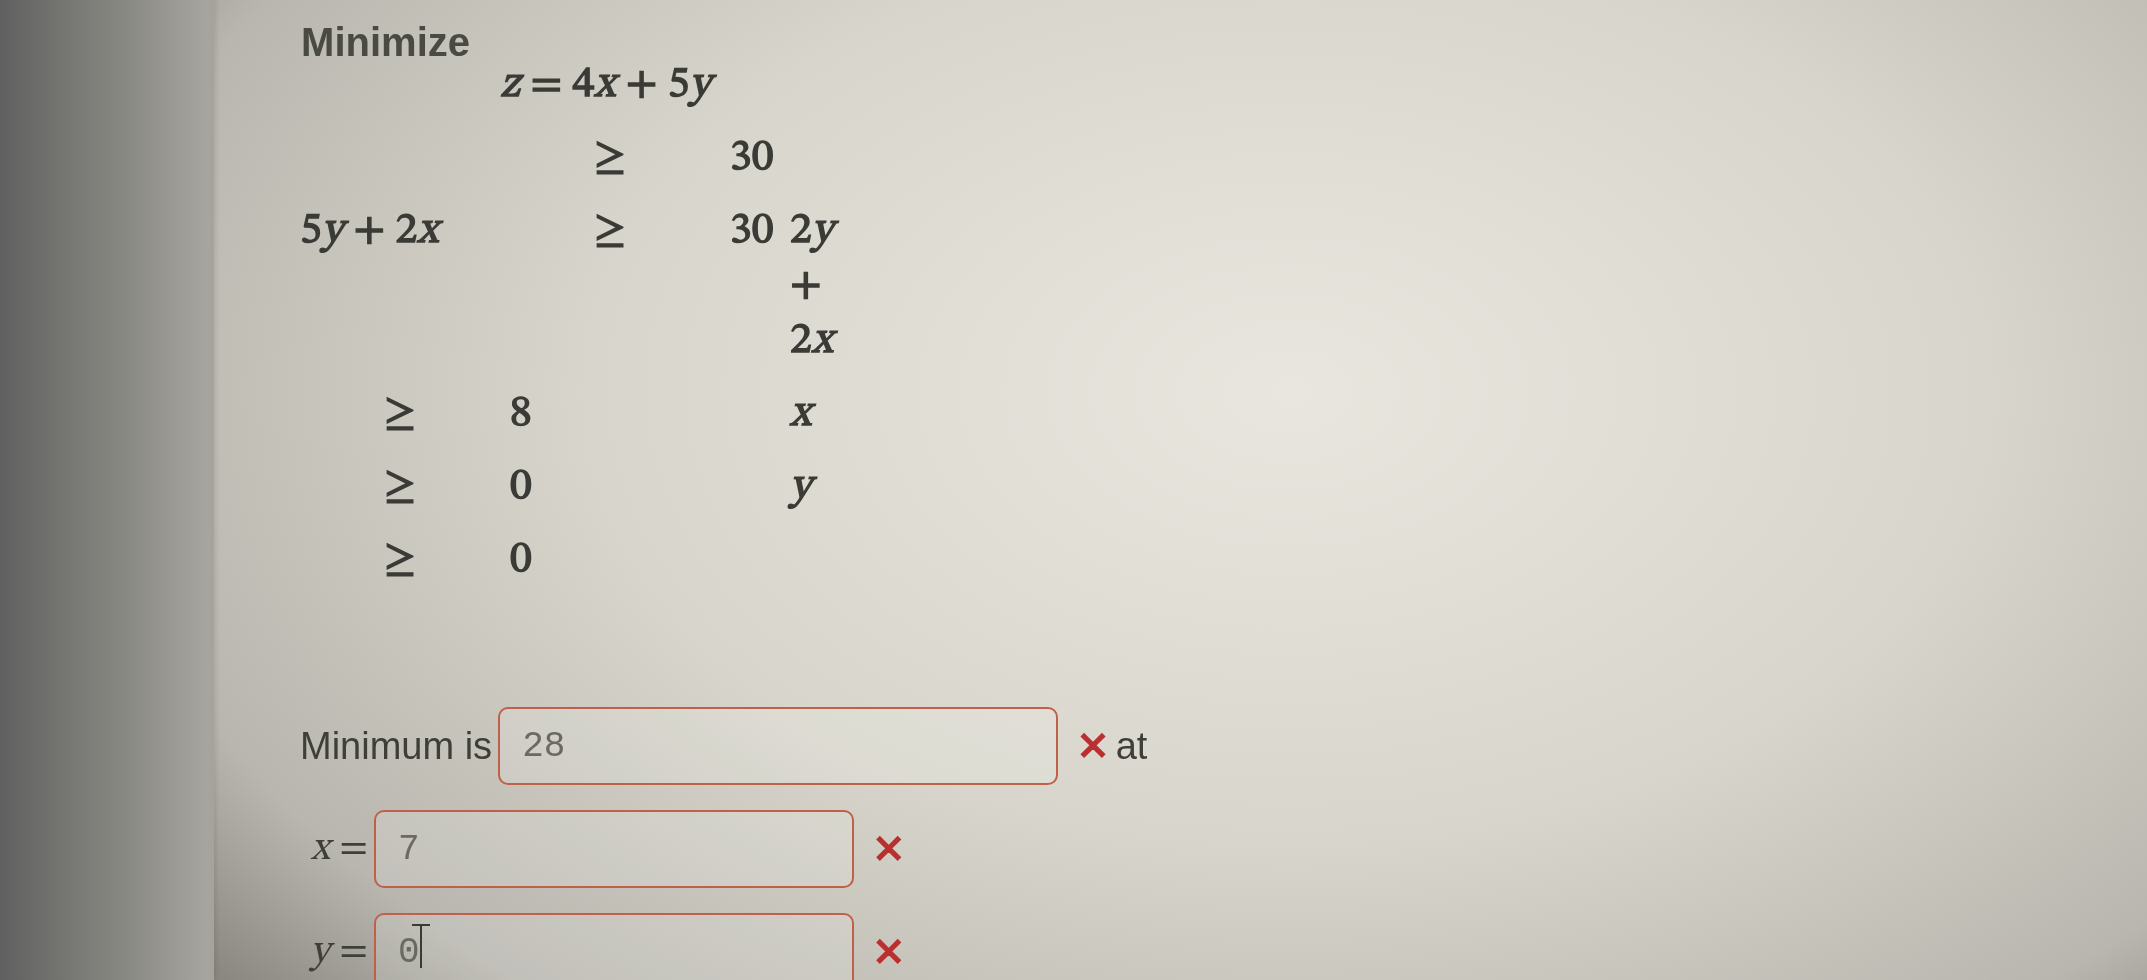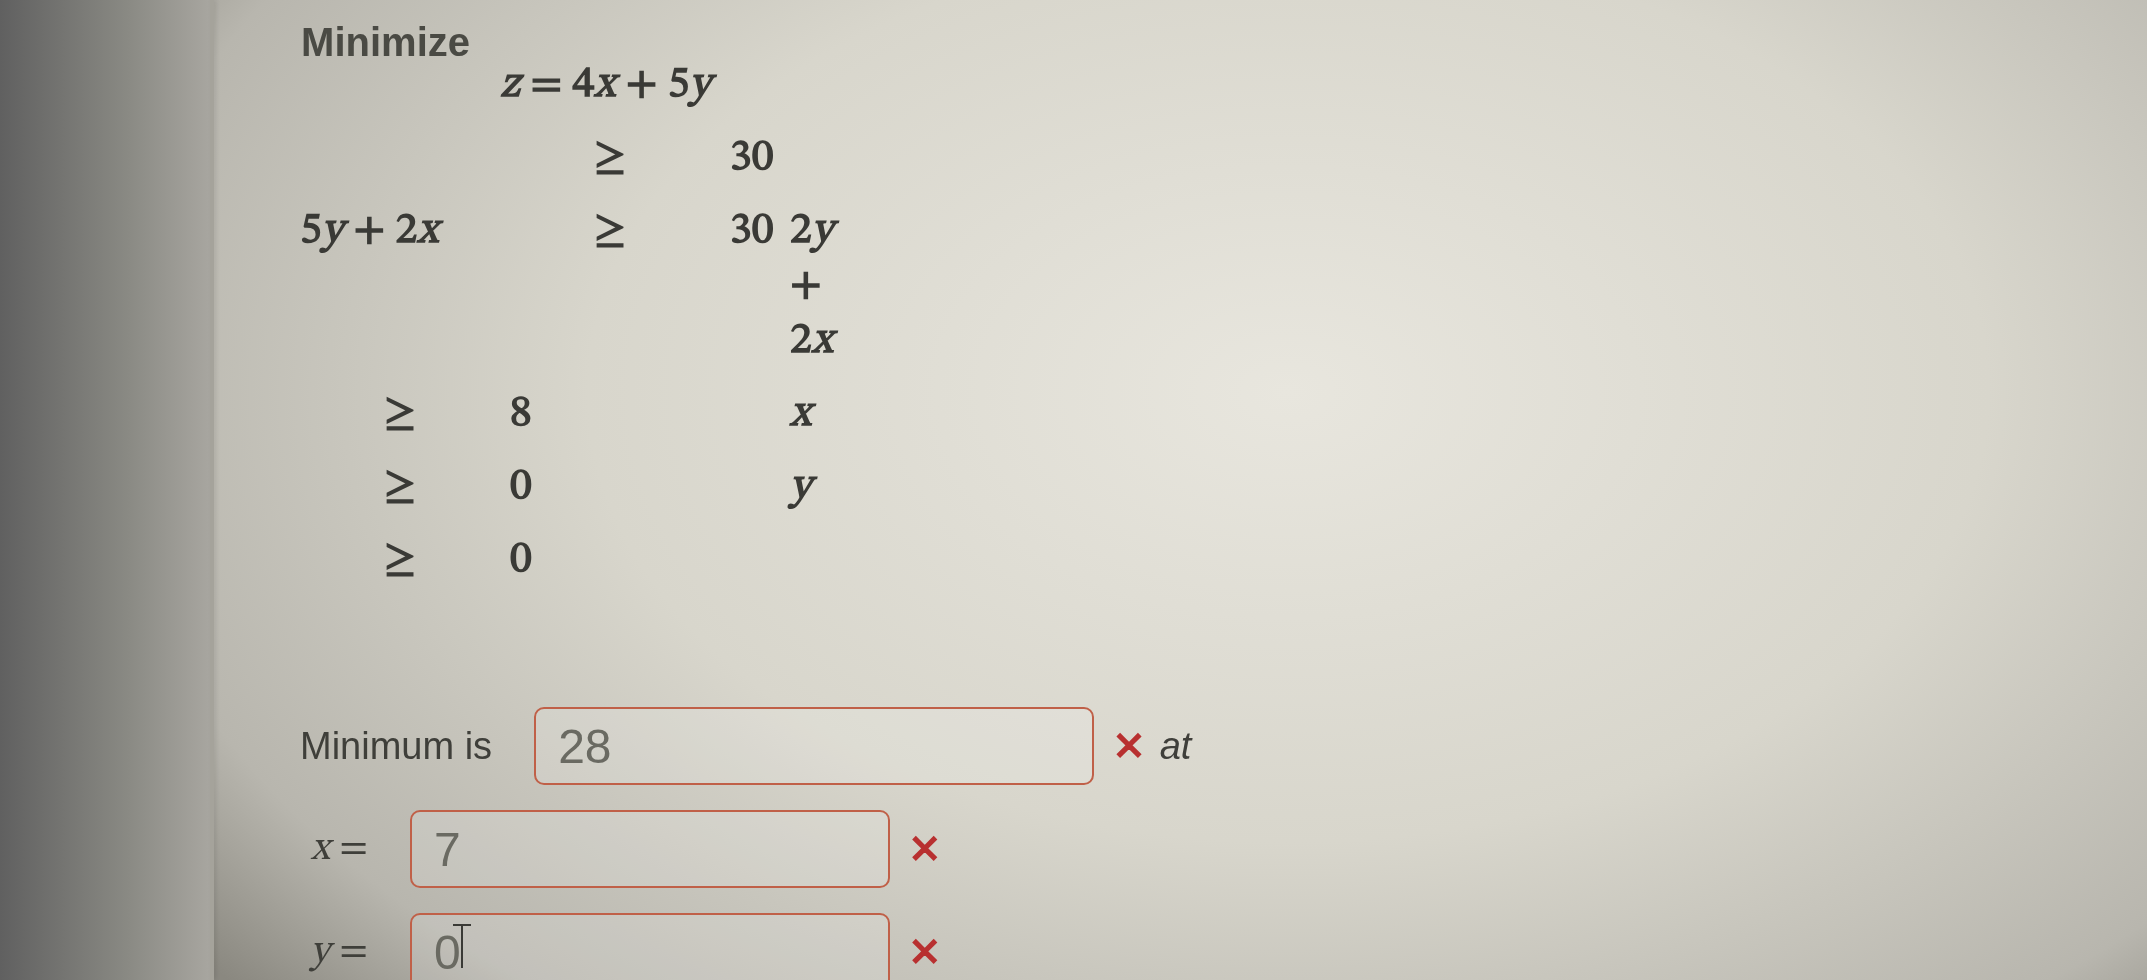--- a/index.html
+++ b/index.html
@@ -91,41 +91,39 @@
     text-align: right;
   }
   .ansbox {
     border: 2px solid #c06048;
     border-radius: 10px;
     background: rgba(255,255,255,0.15);
     height: 78px;
     display: flex;
     align-items: center;
     padding: 0 22px;
-    font-family: Liberation Sans, sans-serif;
-    font-size: 48px;
+    font-family: Liberation Mono, monospace;
+    font-size: 36px;
     color: #6a6a62;
     box-sizing: border-box;
-    margin-left: 36px;
   }
   .ansbox.big { width: 560px; }
   .ansbox.med { width: 480px; }
   .xmark {
     margin-left: 18px;
     font-family: Arial, sans-serif;
     font-size: 40px;
     font-weight: bold;
     color: #b83030;
   }
   .atlabel {
-    margin-left: 14px;
+    margin-left: 6px;
     font-family: "Segoe UI", Arial, sans-serif;
     font-size: 38px;
     color: #3f3f3a;
-    font-style: italic;
   }
   .caret {
     display:inline-block;
     width:2px;
     height:40px;
     position: relative;
     top: -2px;
   }
   .caret::before{
     content:"";

